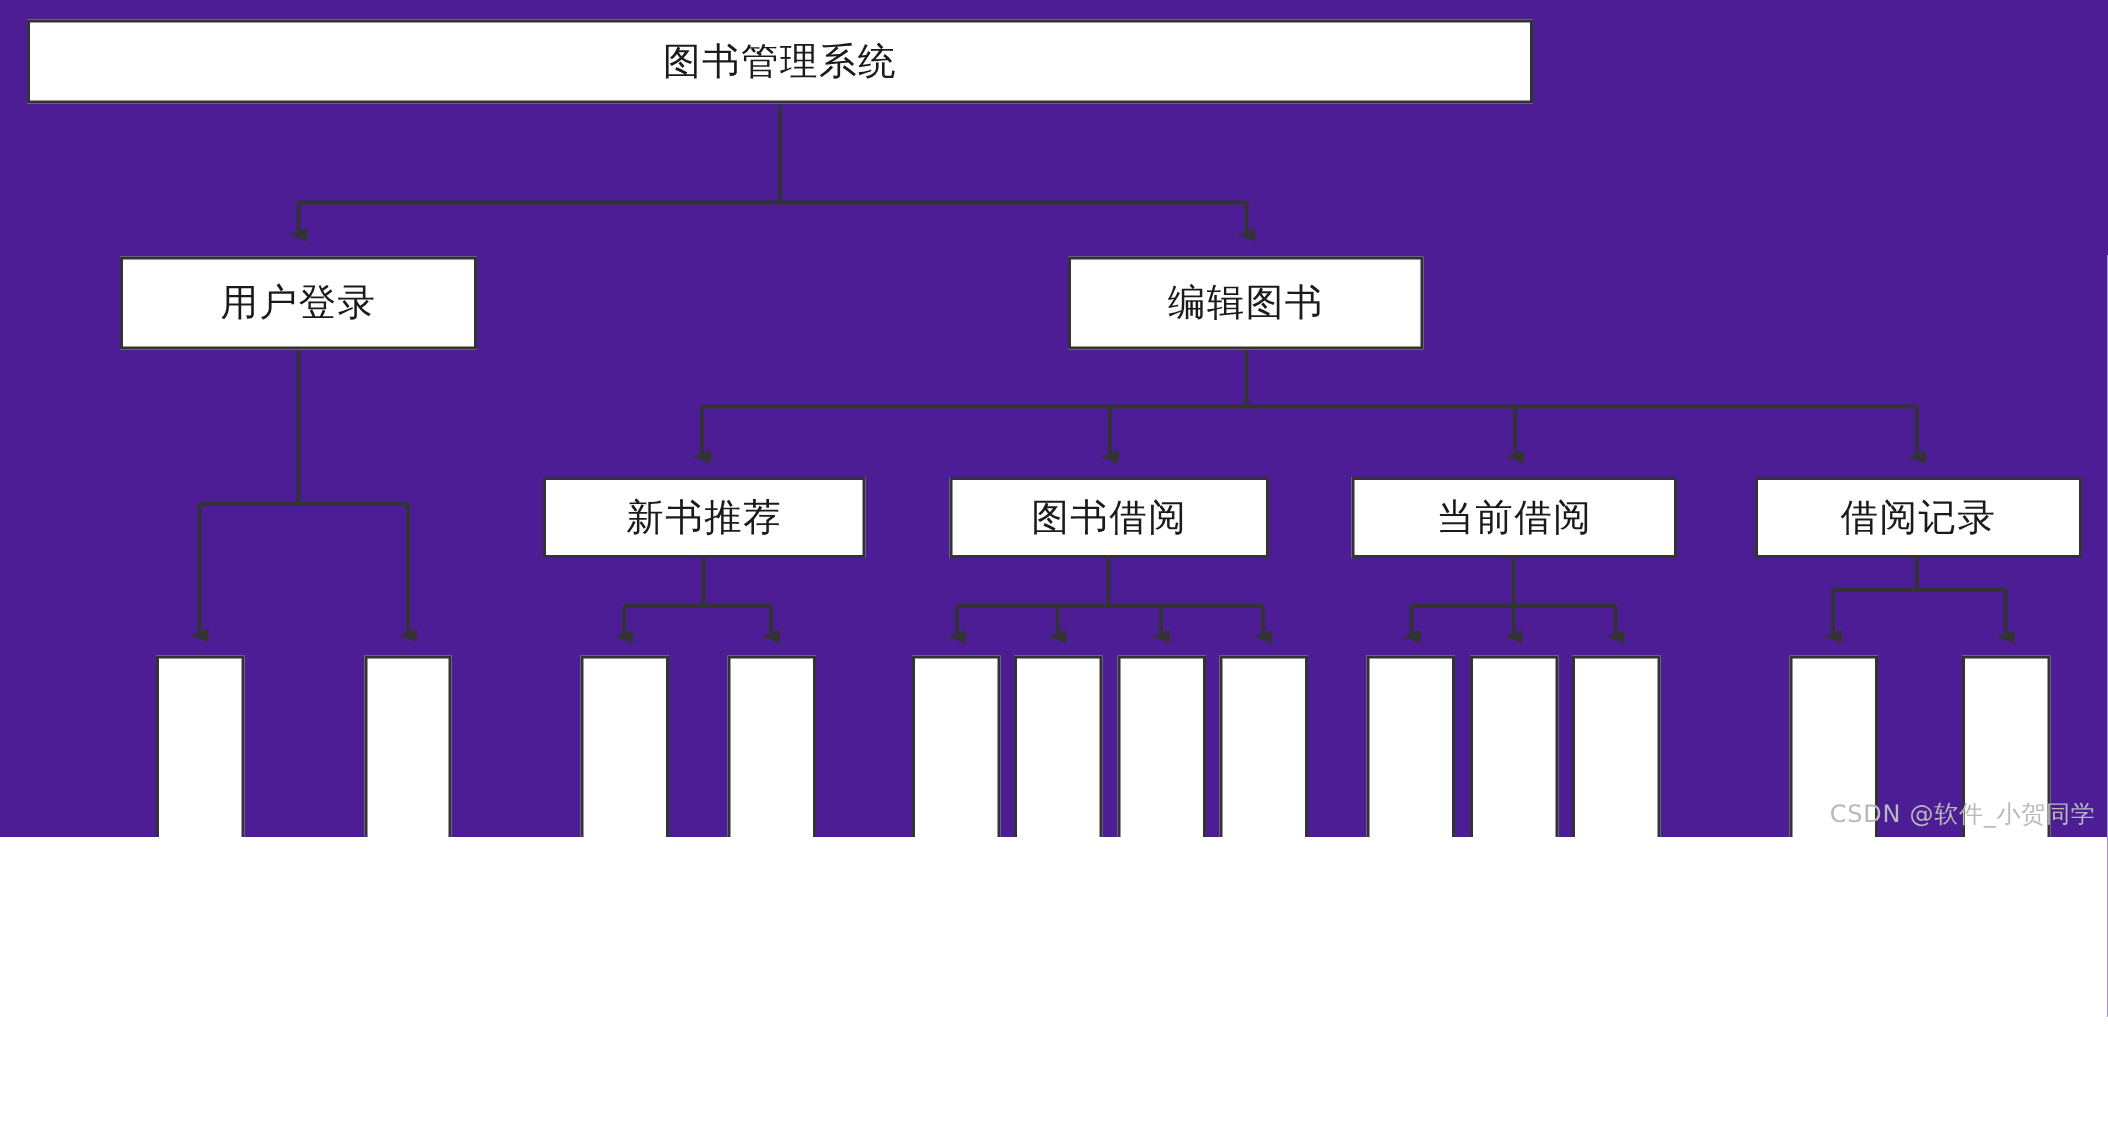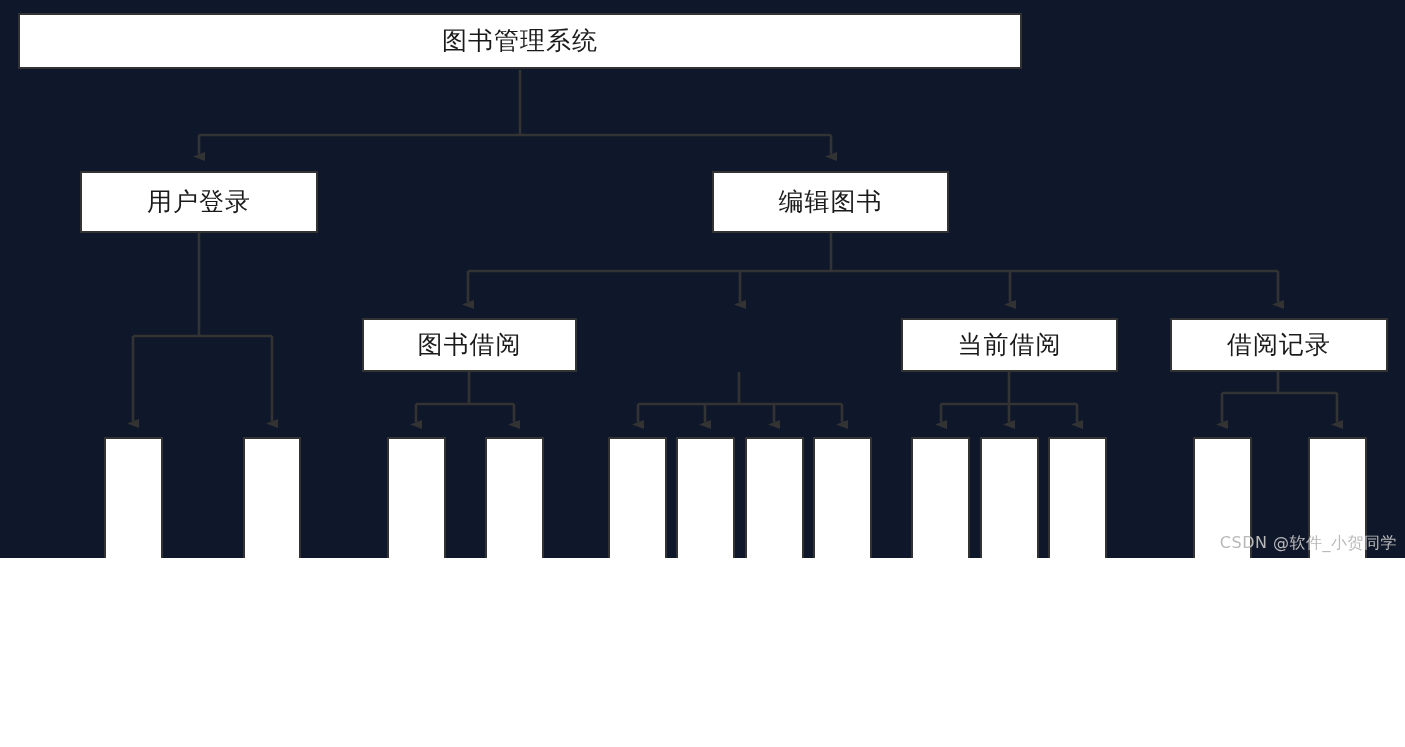--- a/index.html
+++ b/index.html
@@ -8,21 +8,21 @@
     padding: 0;
     background: #ffffff;
   }
   body {
     font-family: "DejaVu Sans", "Liberation Sans", sans-serif;
   }
   #canvas {
     position: relative;
     width: 1405px;
     height: 558px;
-    background: #0f172a;
+    background: #4c1d95;
     overflow: hidden;
     text-decoration: underline;
   }
   #edges {
     position: absolute;
     left: 0;
     top: 0;
     width: 1405px;
     height: 747px;
     pointer-events: none;
@@ -132,23 +132,26 @@
 
   <div class="node horiz" style="left:80px; top:171px; width:238px; height:62px;">
     <span>用户登录</span>
   </div>
 
   <div class="node horiz" style="left:712px; top:171px; width:237px; height:62px;">
     <span>编辑图书</span>
   </div>
 
   <div class="node horiz" style="left:362px; top:318px; width:215px; height:54px;">
+    <span>新书推荐</span>
+  </div>
+
+  <div class="node horiz" style="left:633px; top:318px; width:213px; height:54px;">
     <span>图书借阅</span>
   </div>
-
 
   <div class="node horiz" style="left:901px; top:318px; width:217px; height:54px;">
     <span>当前借阅</span>
   </div>
 
   <div class="node horiz" style="left:1170px; top:318px; width:218px; height:54px;">
     <span>借阅记录</span>
   </div>
 
   <div class="node vert" style="left:104px; top:437px; width:59px; height:298px;">

